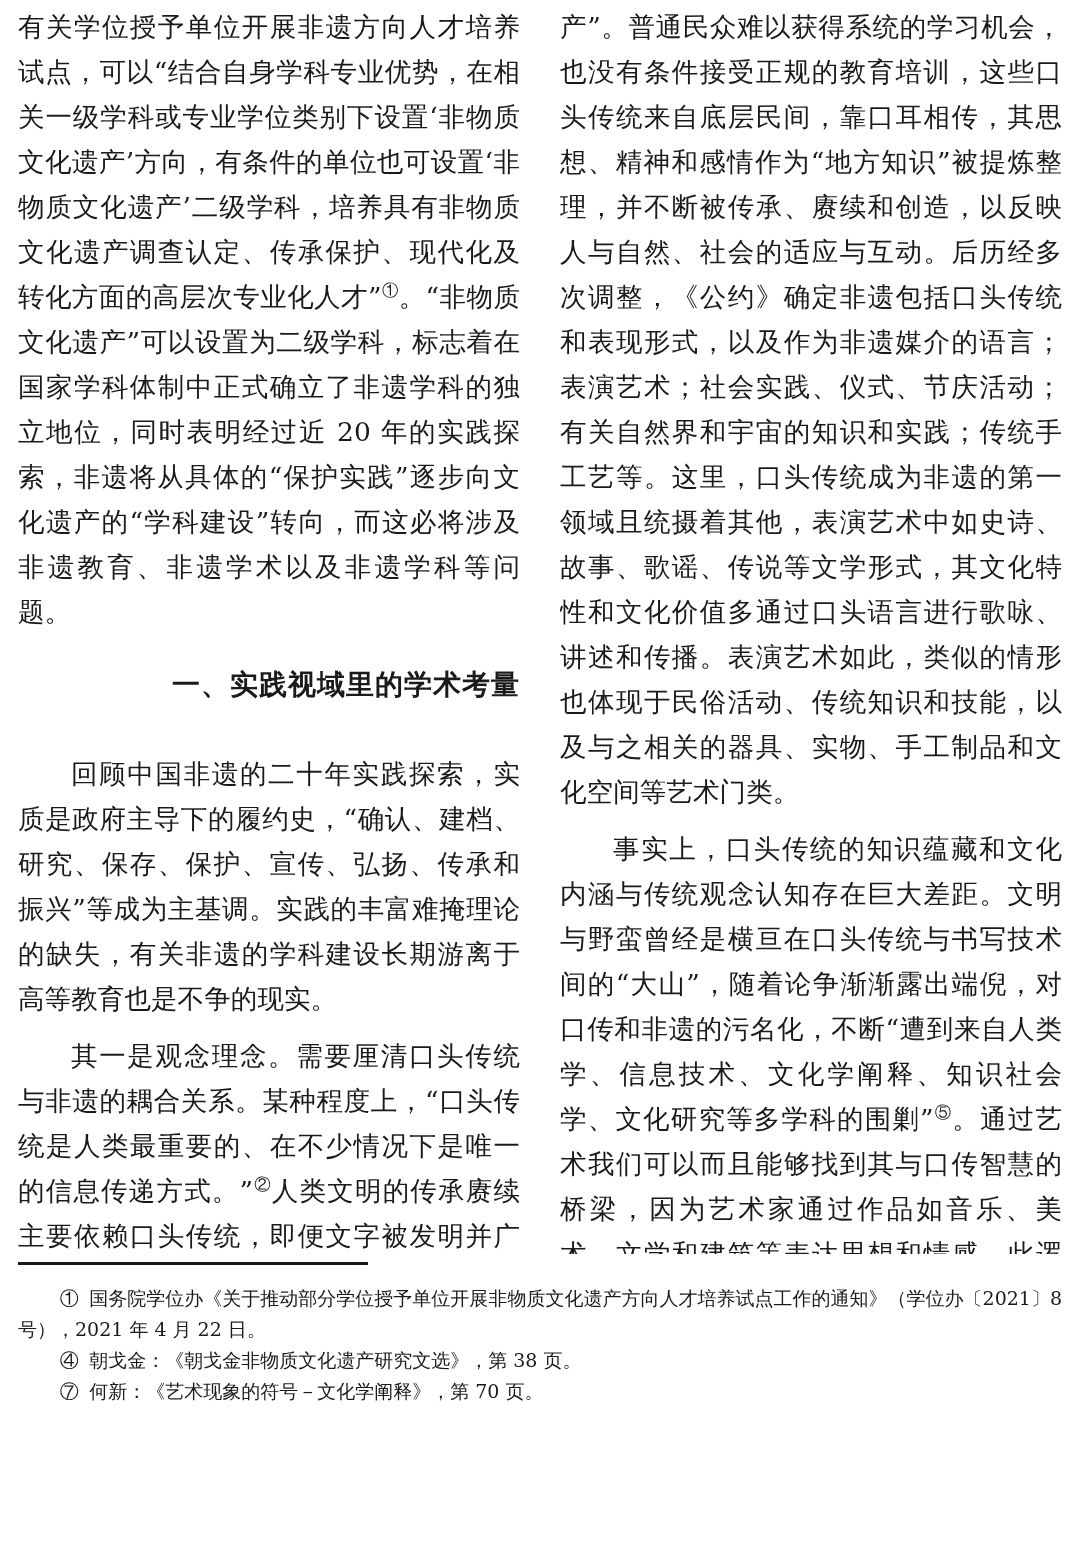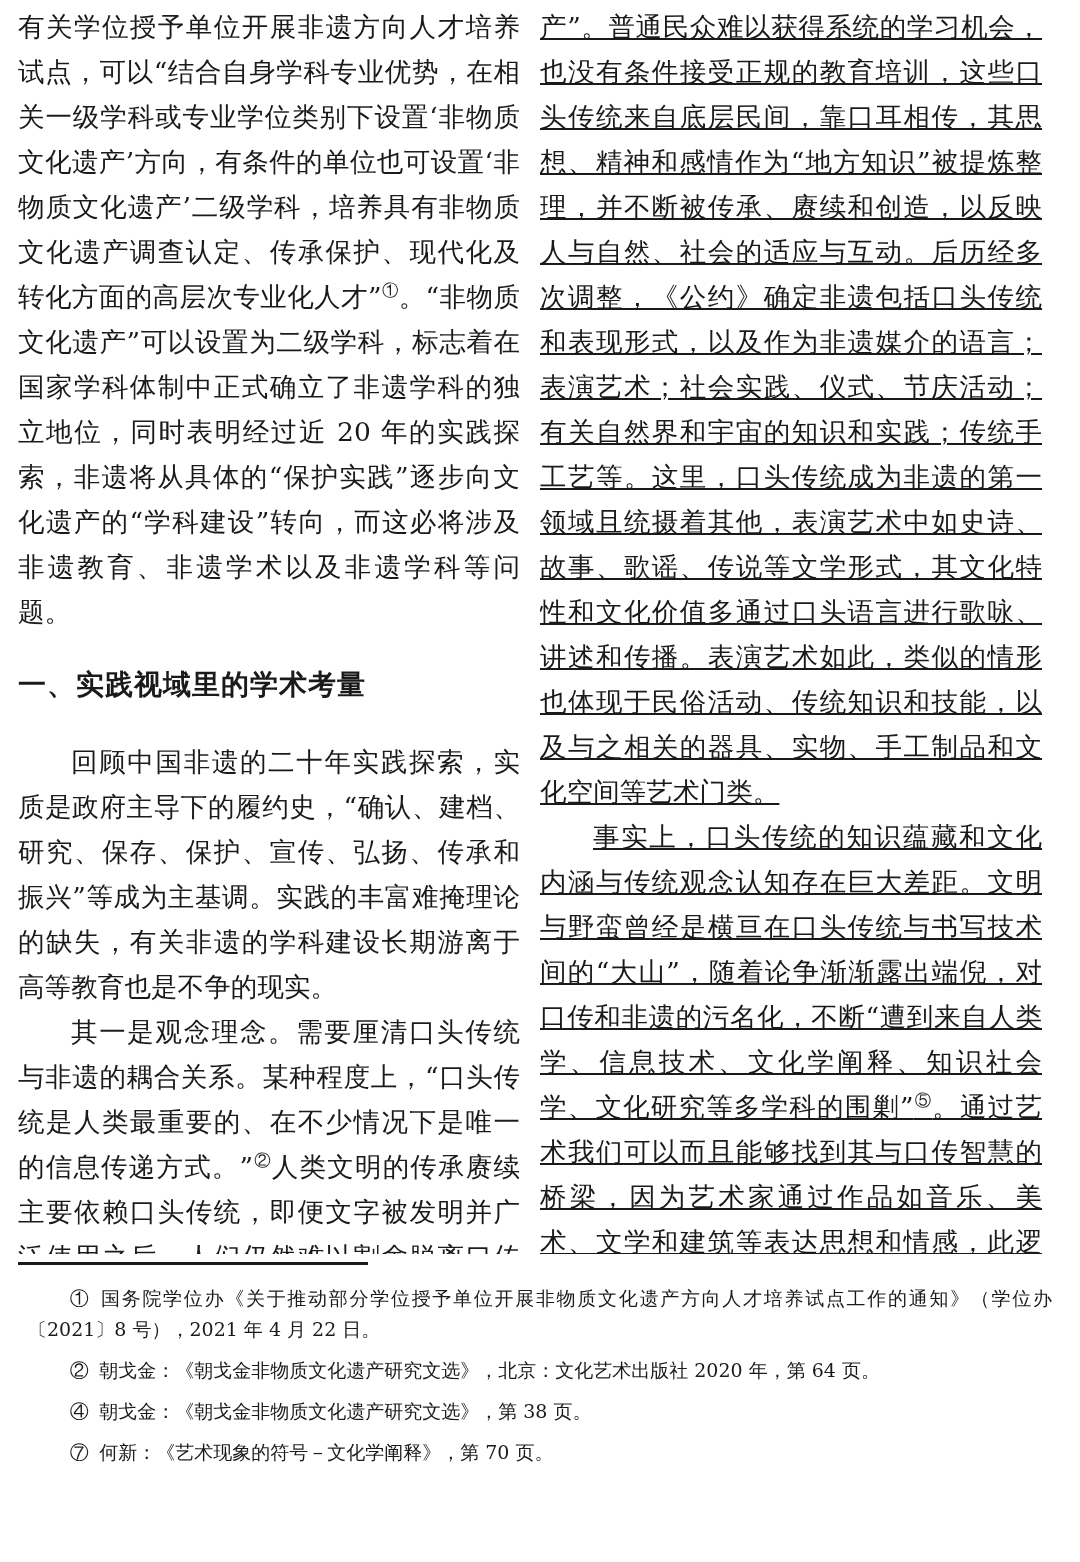--- a/index.html
+++ b/index.html
@@ -32,41 +32,41 @@
     height: 1250px;
   }
   .col {
     position: absolute;
     top: 0;
     width: 502px;
     height: 1250px;
     overflow: hidden;
   }
   .col-left  { left: 0px; }
-  .col-right { left: 522px; text-decoration: underline; }
+  .col-right { left: 542px; }
 
   .para {
     margin: 0;
     font-size: 26.5px;
     line-height: 45px;
     text-align: justify;
     text-justify: inter-ideograph;
     letter-spacing: 0.1px;
     text-indent: 0;
     font-family: "DejaVu Serif", "Liberation Serif", serif;
   }
-  .para.indent { text-indent: 2em; }
+  .para.indent { text-indent: 2em; margin-top: 12px; }
 
   .sec-heading {
     margin: 0;
     padding: 0;
     font-size: 28px;
     line-height: 45px;
     font-weight: bold;
-    text-align: left;
+    text-align: right;
     letter-spacing: 1px;
     font-family: "DejaVu Sans", "Liberation Sans", sans-serif;
   }
 
   .gap-before-heading { height: 28px; }
   .gap-after-heading  { height: 32px; }
 
   sup.fn {
     font-size: 0.62em;
     vertical-align: super;
@@ -91,21 +91,21 @@
     margin: 0;
     padding: 0;
     list-style: none;
   }
   .fn-item {
     font-size: 19px;
     line-height: 31px;
     text-align: justify;
     text-justify: inter-ideograph;
     text-indent: 2.2em;
-    margin: 10px;
+    margin: 0;
     font-family: "DejaVu Serif", "Liberation Serif", serif;
   }
   .fn-marker {
     margin-right: 0.55em;
   }
 </style>
 </head>
 <body>
 
 <div class="page">
@@ -137,20 +137,19 @@
     </div>
 
   </div>
 
   <div class="footnote-area">
 
     <div class="fn-rule"></div>
 
     <ol class="fn-list">
       <li class="fn-item"><span class="fn-marker">①</span><span>国务院学位办《关于推动部分学位授予单位开展非物质文化遗产方向人才培养试点工作的通知》（学位办〔2021〕8 号），2021 年 4 月 22 日。</span></li>
-      <li class="fn-item"><span class="fn-marker">②</span><span>朝戈金：《朝戈金非物质文化遗产研究文选》，北京：文化艺术出版社 2020 年，第 64 页。</span></li>
       <li class="fn-item"><span class="fn-marker">④</span><span>朝戈金：《朝戈金非物质文化遗产研究文选》，第 38 页。</span></li>
       <li class="fn-item"><span class="fn-marker">⑦</span><span>何新：《艺术现象的符号－文化学阐释》，第 70 页。</span></li>
     </ol>
 
   </div>
 
 </div>
 
 </body></html>

